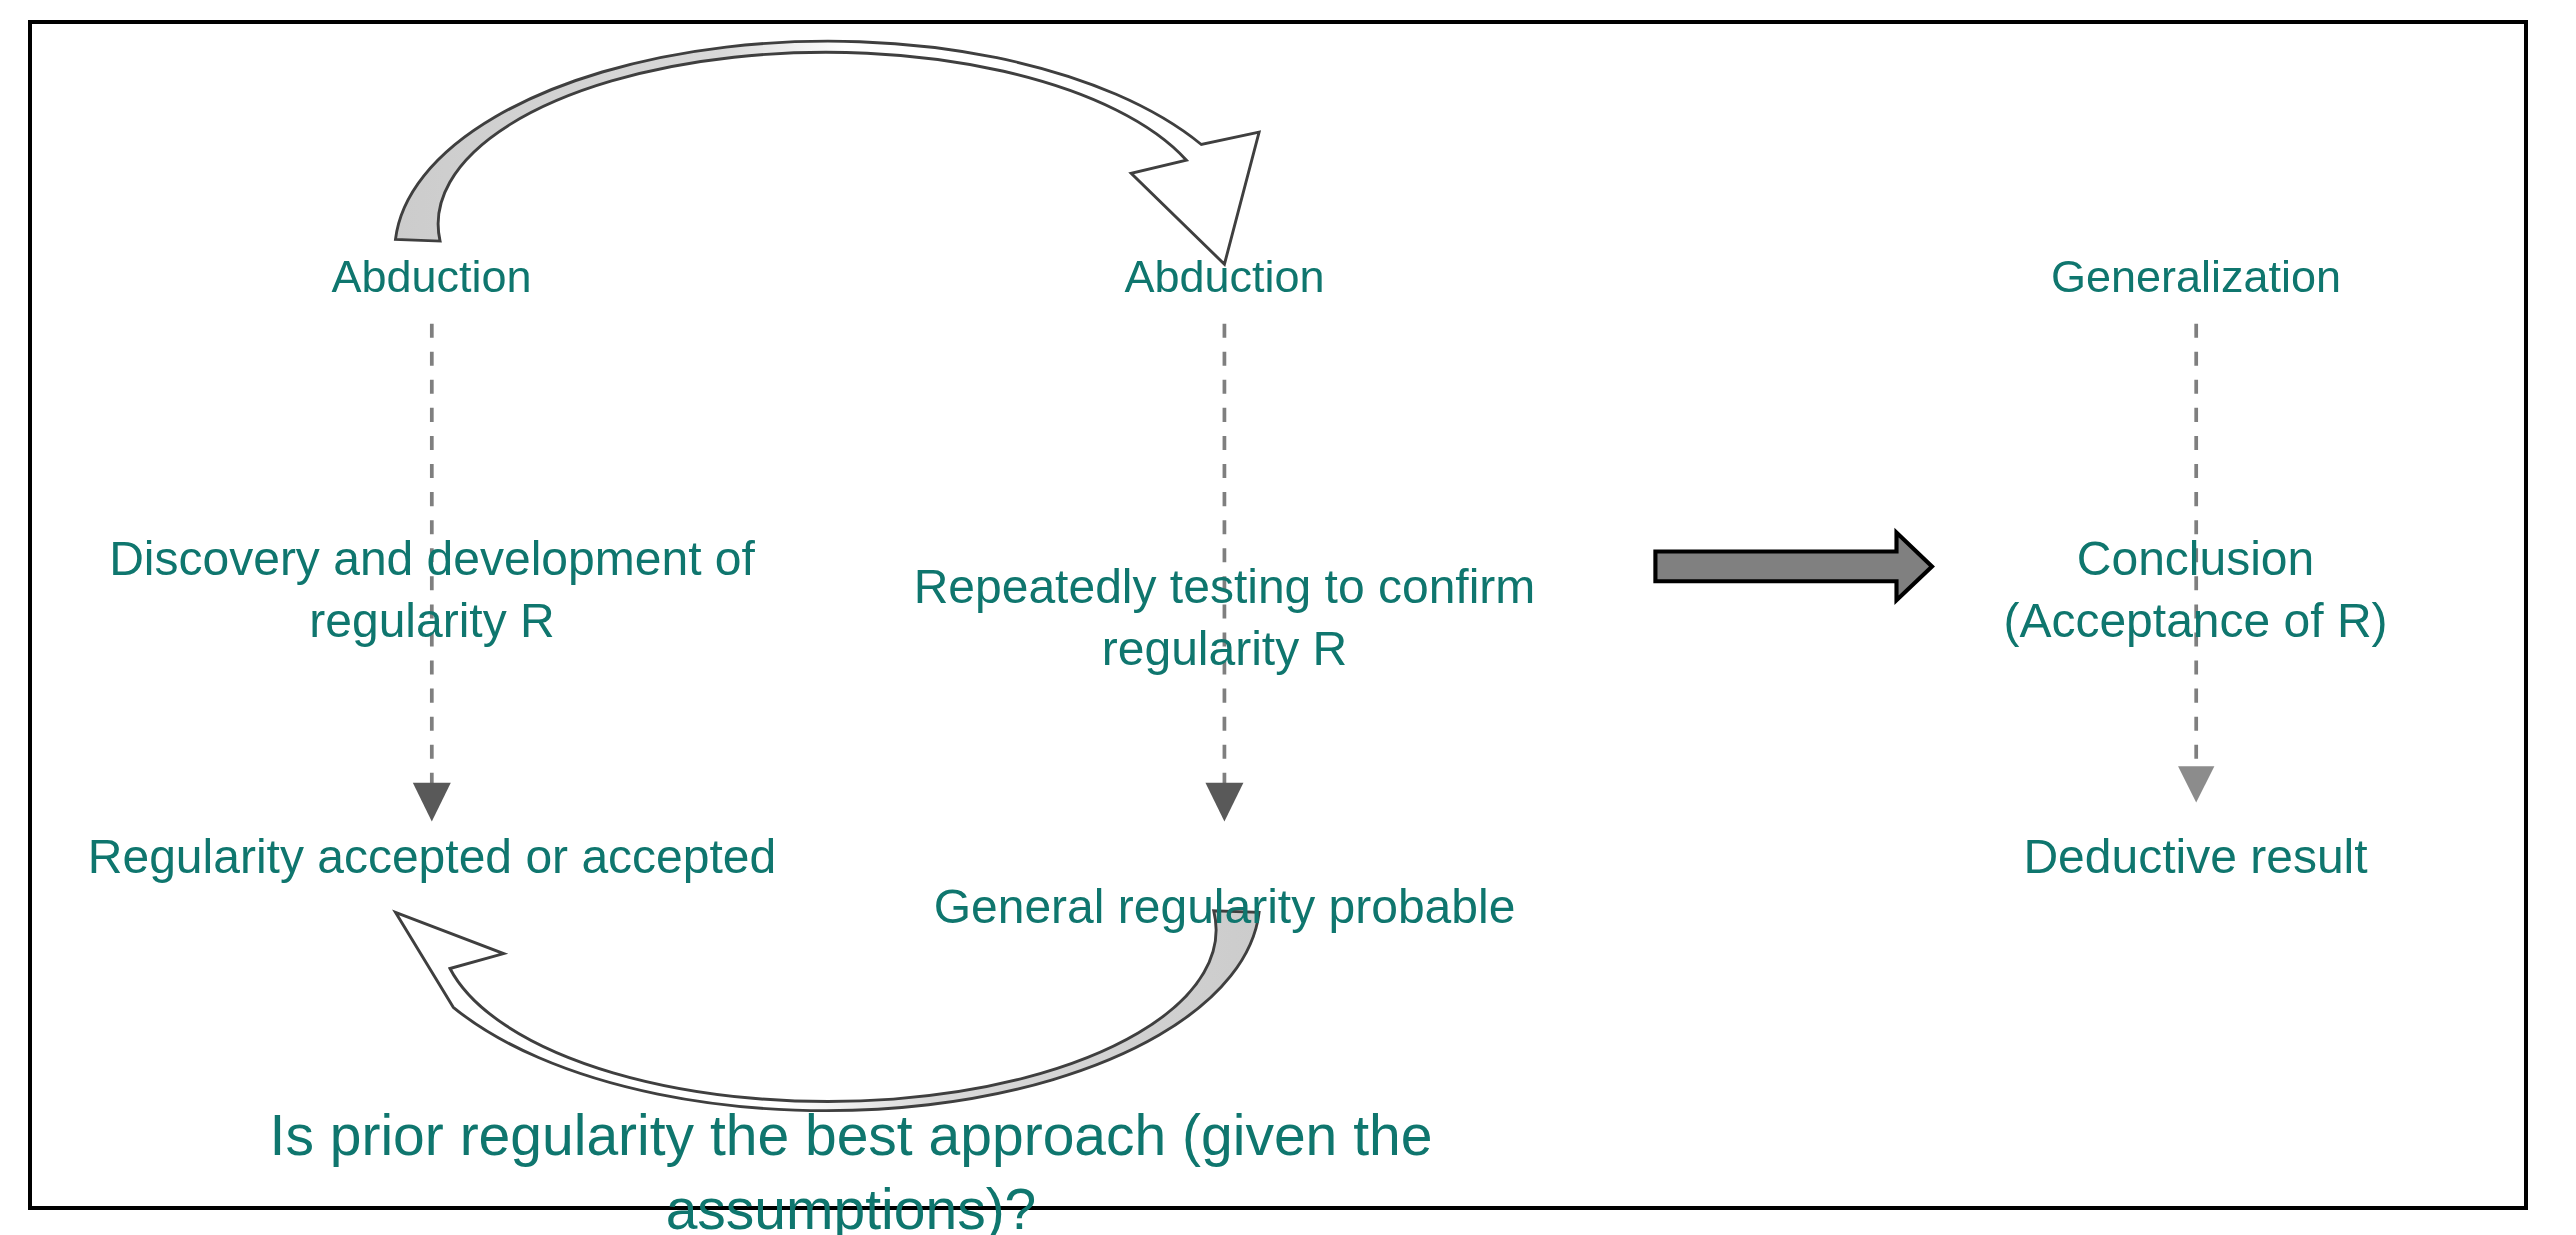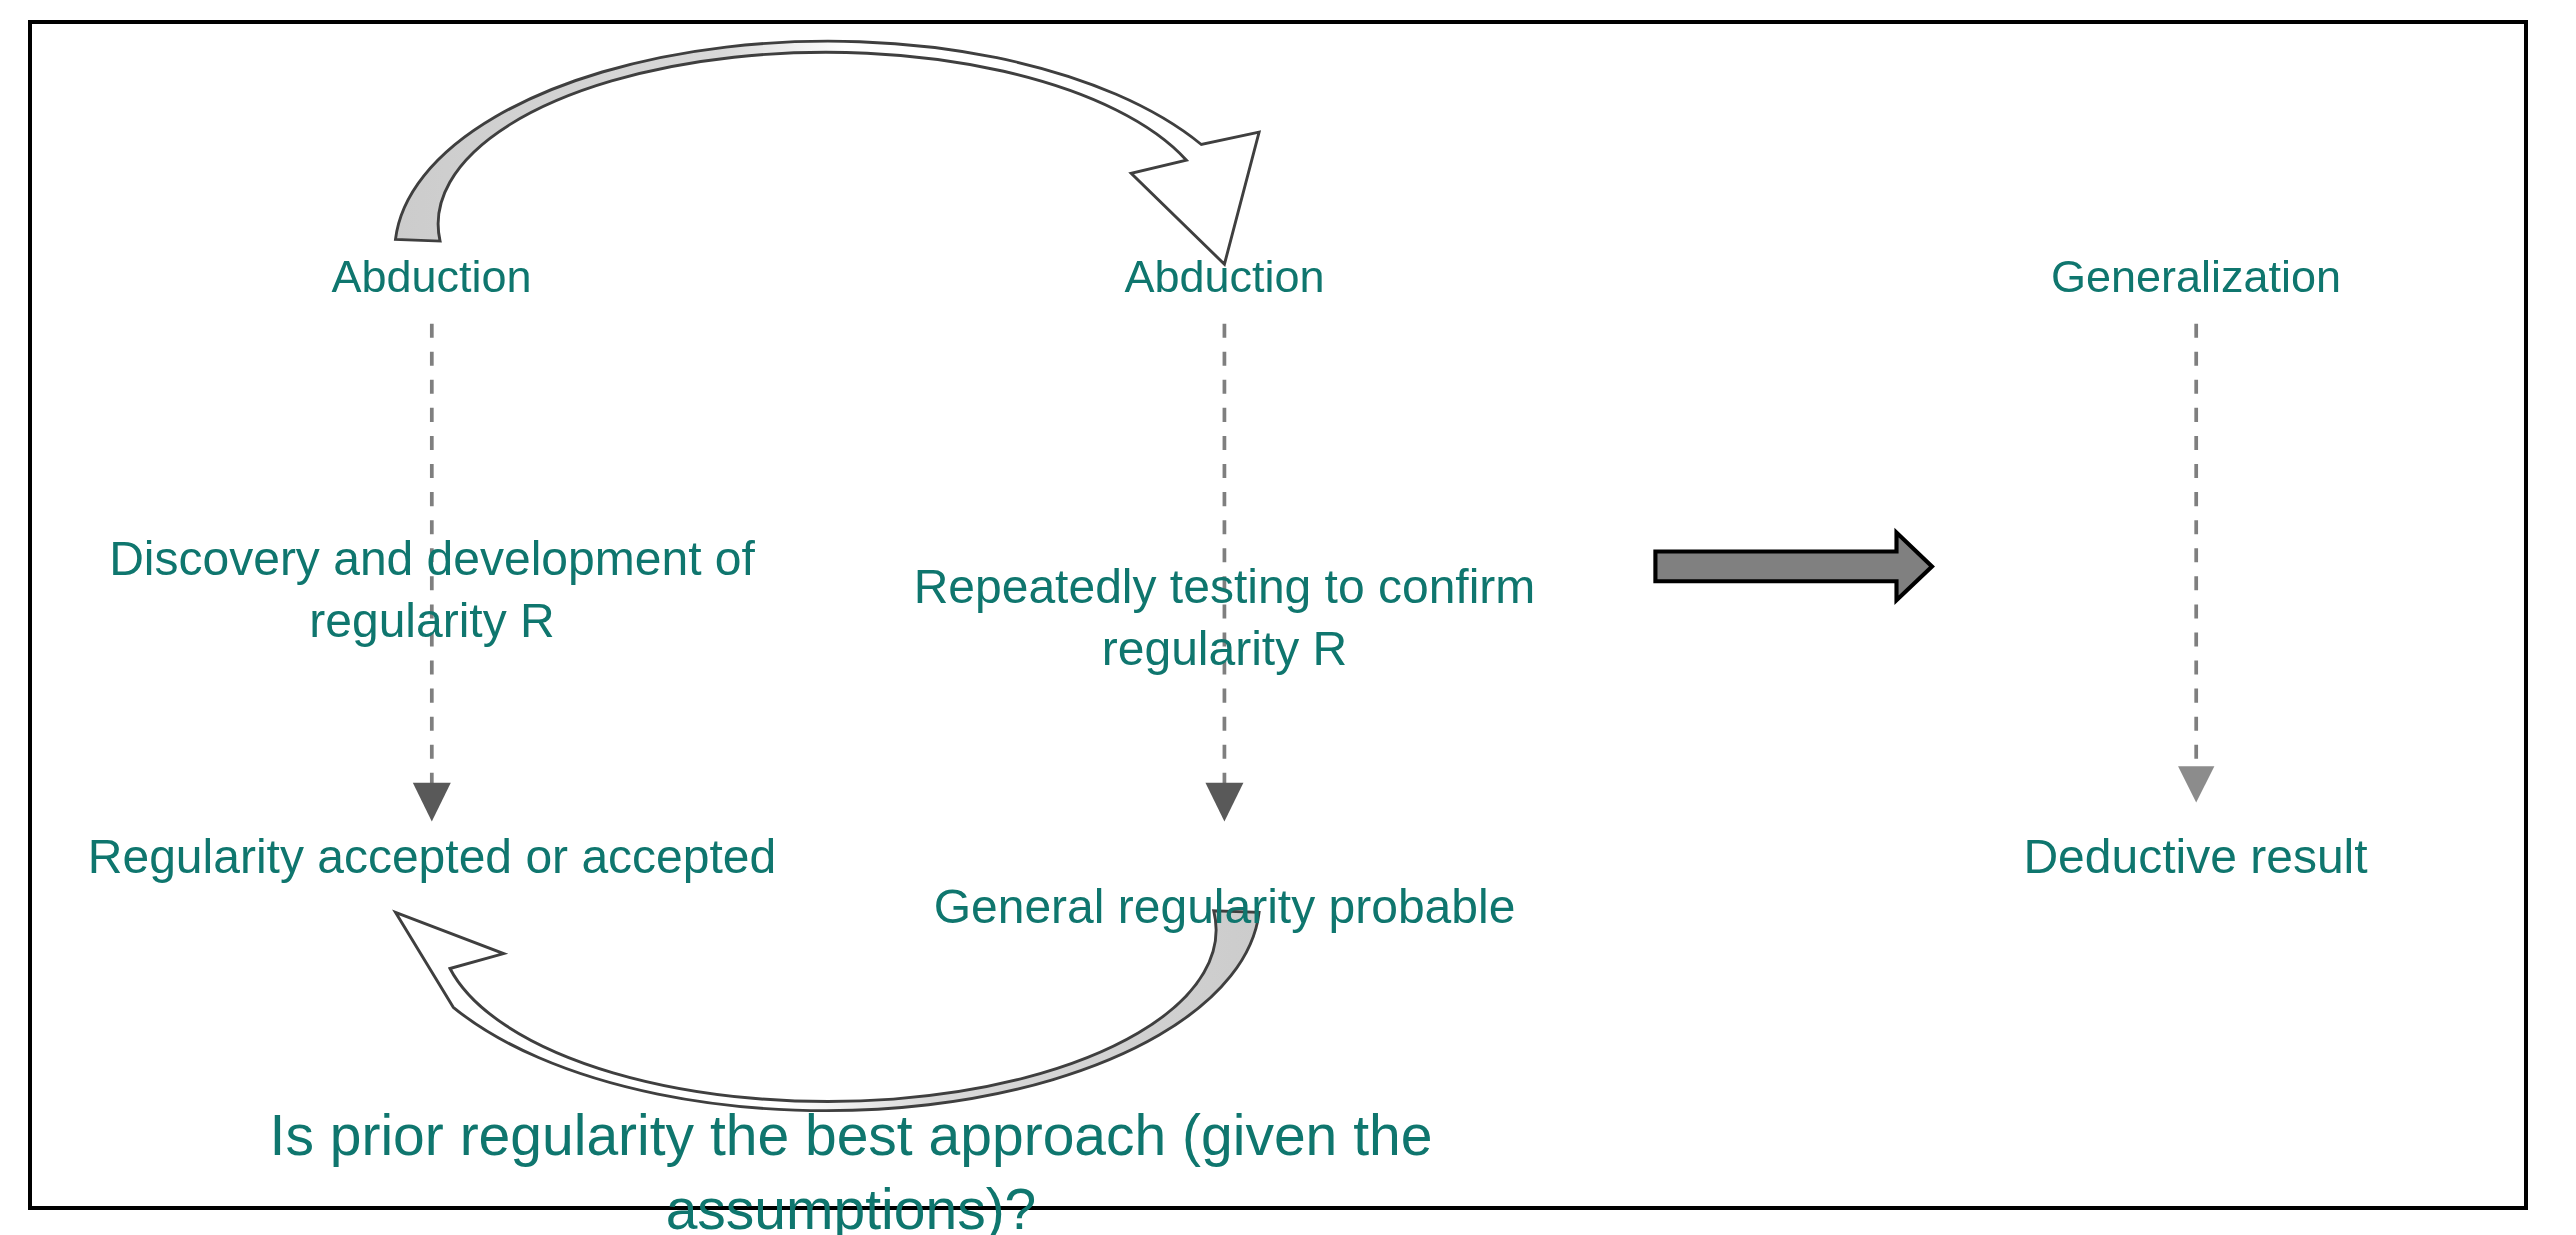--- a/index.html
+++ b/index.html
@@ -147,19 +147,21 @@
 
   <div class="lbl stage-label" id="lbl-induction">Abduction</div>
 
   <div class="lbl body-label" id="lbl-repeatedly">Repeatedly testing to confirm
 regularity R</div>
 
   <div class="lbl body-label" id="lbl-general">General regularity probable</div>
 
   <div class="lbl stage-label" id="lbl-generalization">Generalization</div>
 
+  <div class="lbl body-label" id="lbl-conclusion">Conclusion
+(Acceptance of R)</div>
 
   <div class="lbl body-label" id="lbl-deductive">Deductive result</div>
 
   <div class="lbl caption-label" id="lbl-caption">Is prior regularity the best approach (given the assumptions)?</div>
 
 </div>
 
 
 </body></html>

